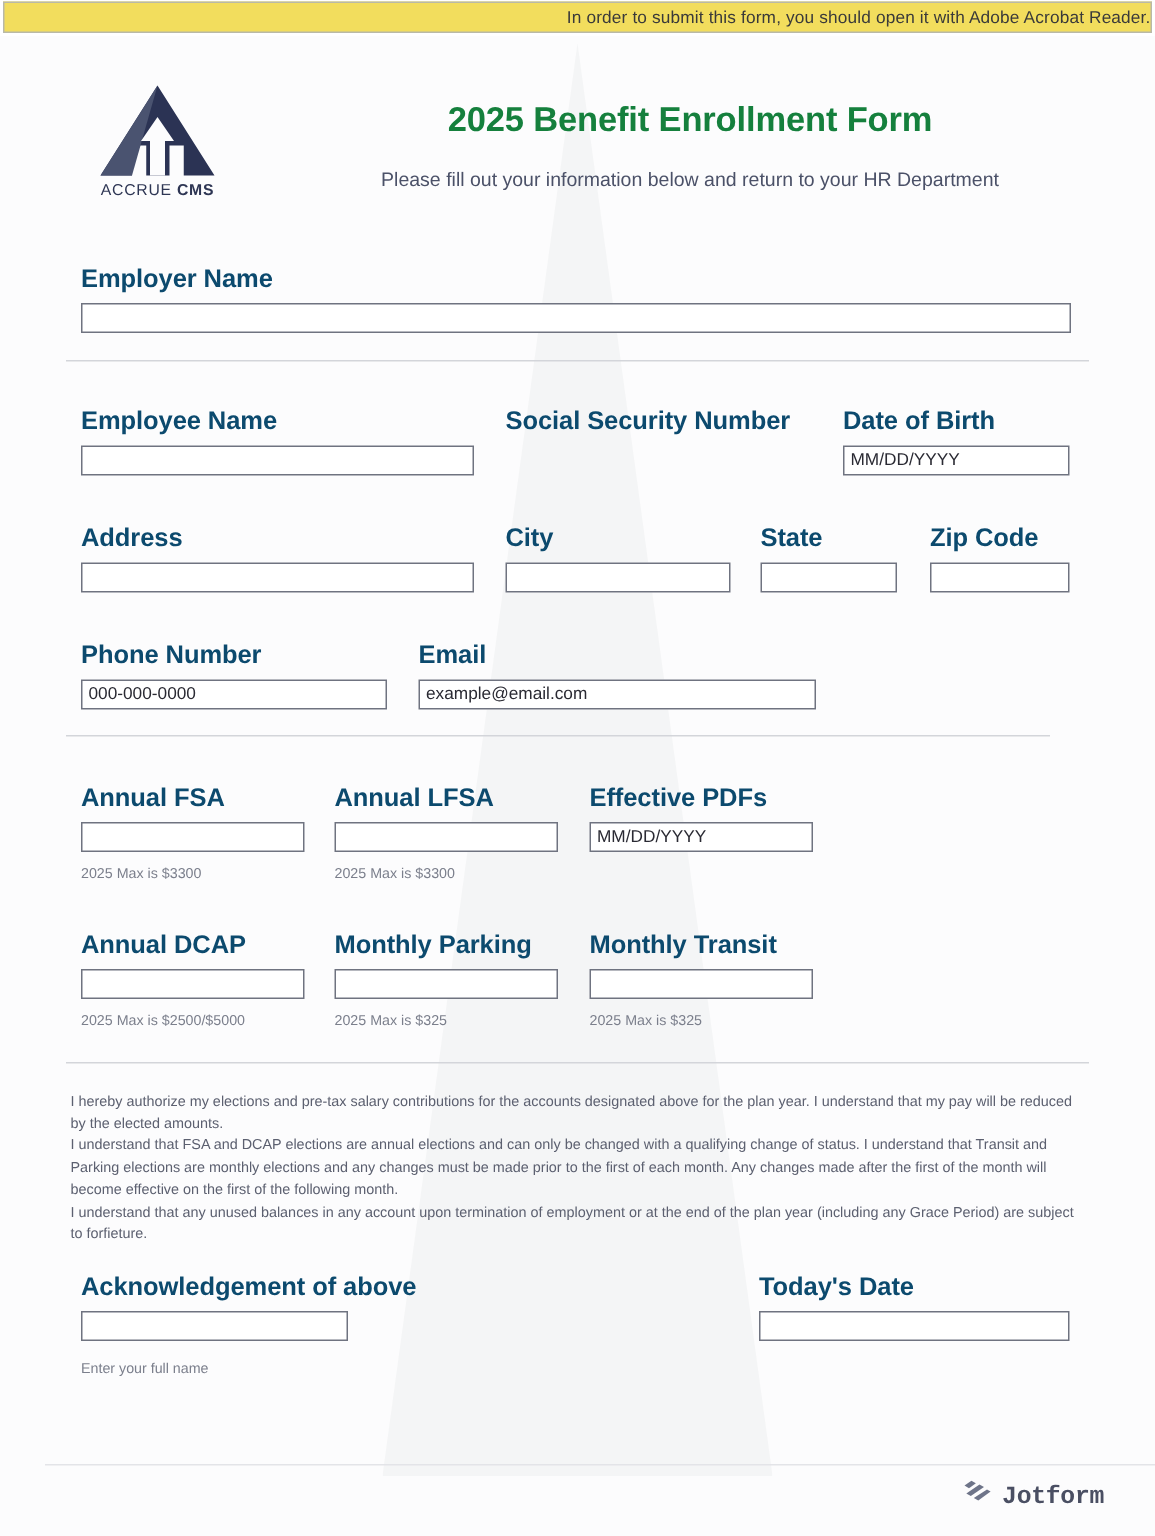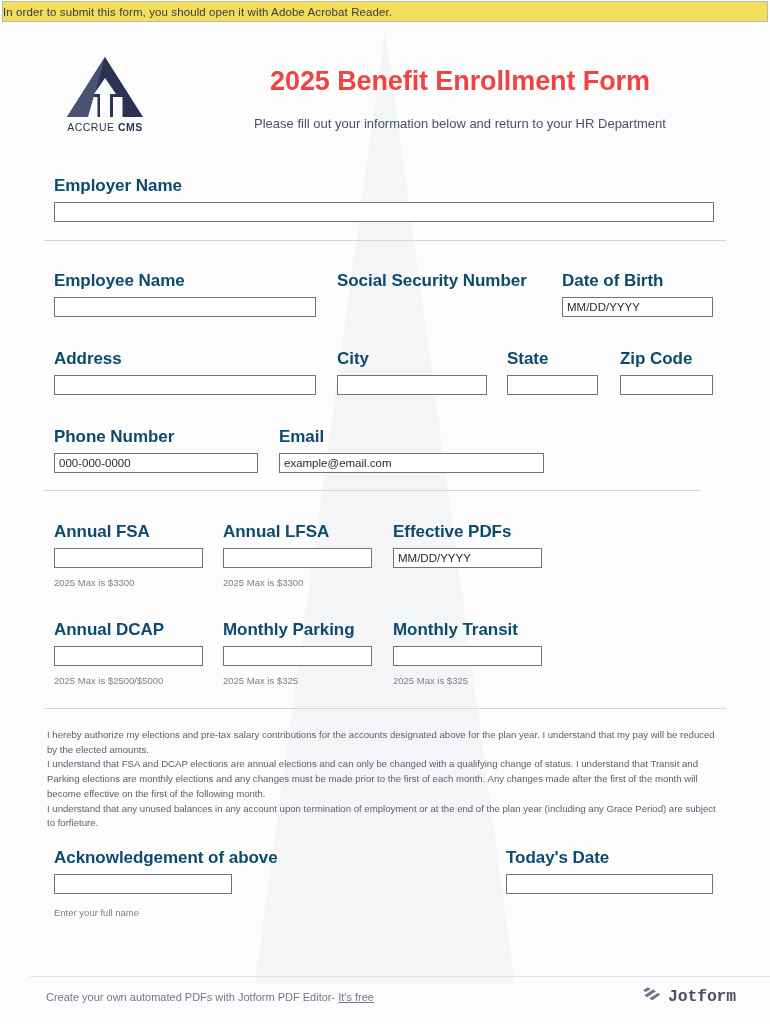--- a/index.html
+++ b/index.html
@@ -20,21 +20,21 @@
   .notice-bar {
     position: absolute;
     left: 2px;
     top: 1px;
     width: 766px;
     height: 21px;
     background: #f2dd5d;
     border: 1px solid #b9b9a8;
     display: flex;
     align-items: center;
-    justify-content: flex-start;
+    justify-content: flex-end;
   }
   .notice-bar .notice-text {
     font-size: 11.5px;
     color: #3a3a3a;
     letter-spacing: 0.1px;
     white-space: nowrap;
   }
 
   
   .page {
@@ -99,23 +99,23 @@
   .logo-word b { font-weight: 700; }
 
   .title-block {
     position: absolute;
     left: 180px;
     top: 42px;
     width: 560px;
     text-align: center;
   }
   .form-title {
-    font-size: 27px;
+    font-size: 23px;
     font-weight: 700;
-    color: #ef4444;
+    color: #15803d;
     letter-spacing: -0.1px;
     text-align: center;
   }
   .form-subtitle {
     margin-top: 19px;
     font-size: 13px;
     color: #4b5168;
     font-weight: 400;
   }
 
@@ -339,24 +339,20 @@
       <input class="field-input" type="text" placeholder="" style="">
       <div class="hint" style="margin-top:13px;">Enter your full name</div>
     </div>
     <div class="row" style="left:506px; top:824px; width:207px;">
       <div class="label">Today's Date</div>
       <input class="field-input" type="text" placeholder="" style="">
     </div>
 
     <div class="footer-rule"></div>
     <div class="footer">
-      <div class="footer-text">
-        <span>Create your own automated PDFs with Jotform PDF Editor-</span>
-        <a href="#">It's free</a>
-      </div>
       <div class="footer-brand">
         <span>
           <svg width="19" height="19" viewBox="0 0 19 19" xmlns="http://www.w3.org/2000/svg">
             <g fill="#6e7489">
               <path d="M5.6 2.2 L8.6 3.9 L4.0 7.1 L1.0 5.4 Z"></path>
               <path d="M11.0 4.6 L14.0 6.3 L5.2 12.3 L2.2 10.6 Z"></path>
               <path d="M16.0 8.0 L18.4 9.4 L10.2 15.3 L7.2 13.6 Z"></path>
             </g>
           </svg>
         </span>

